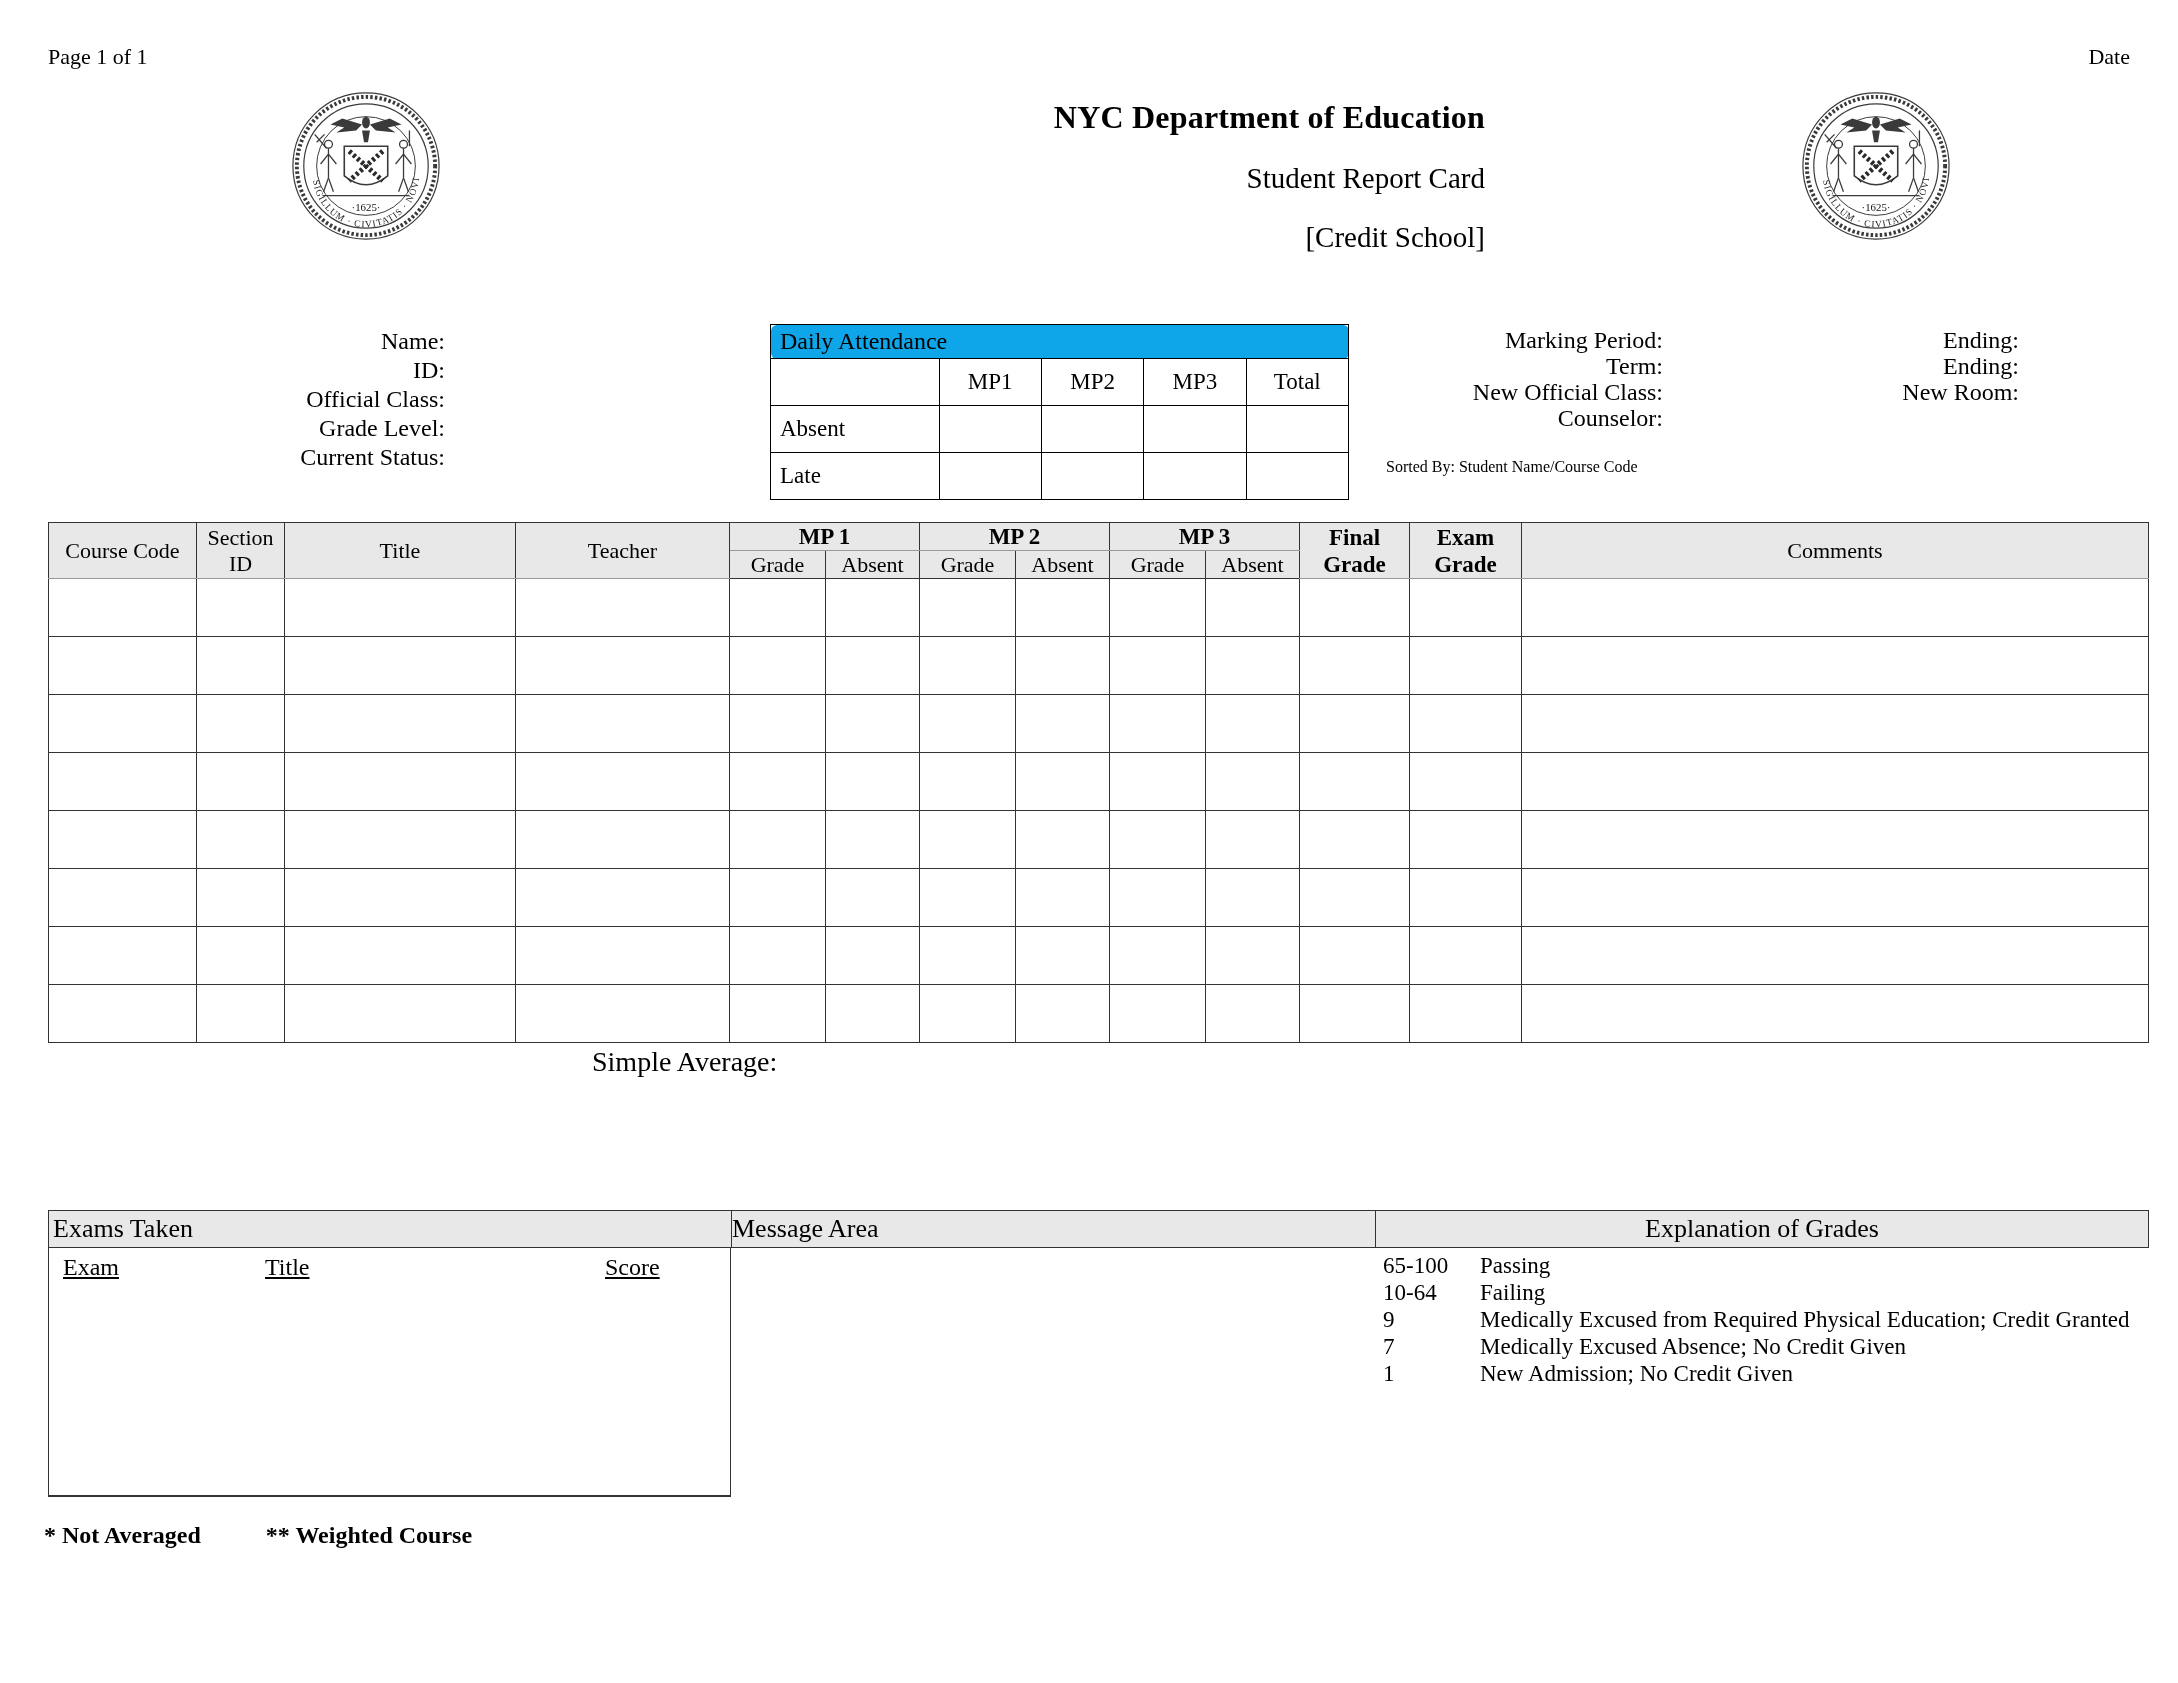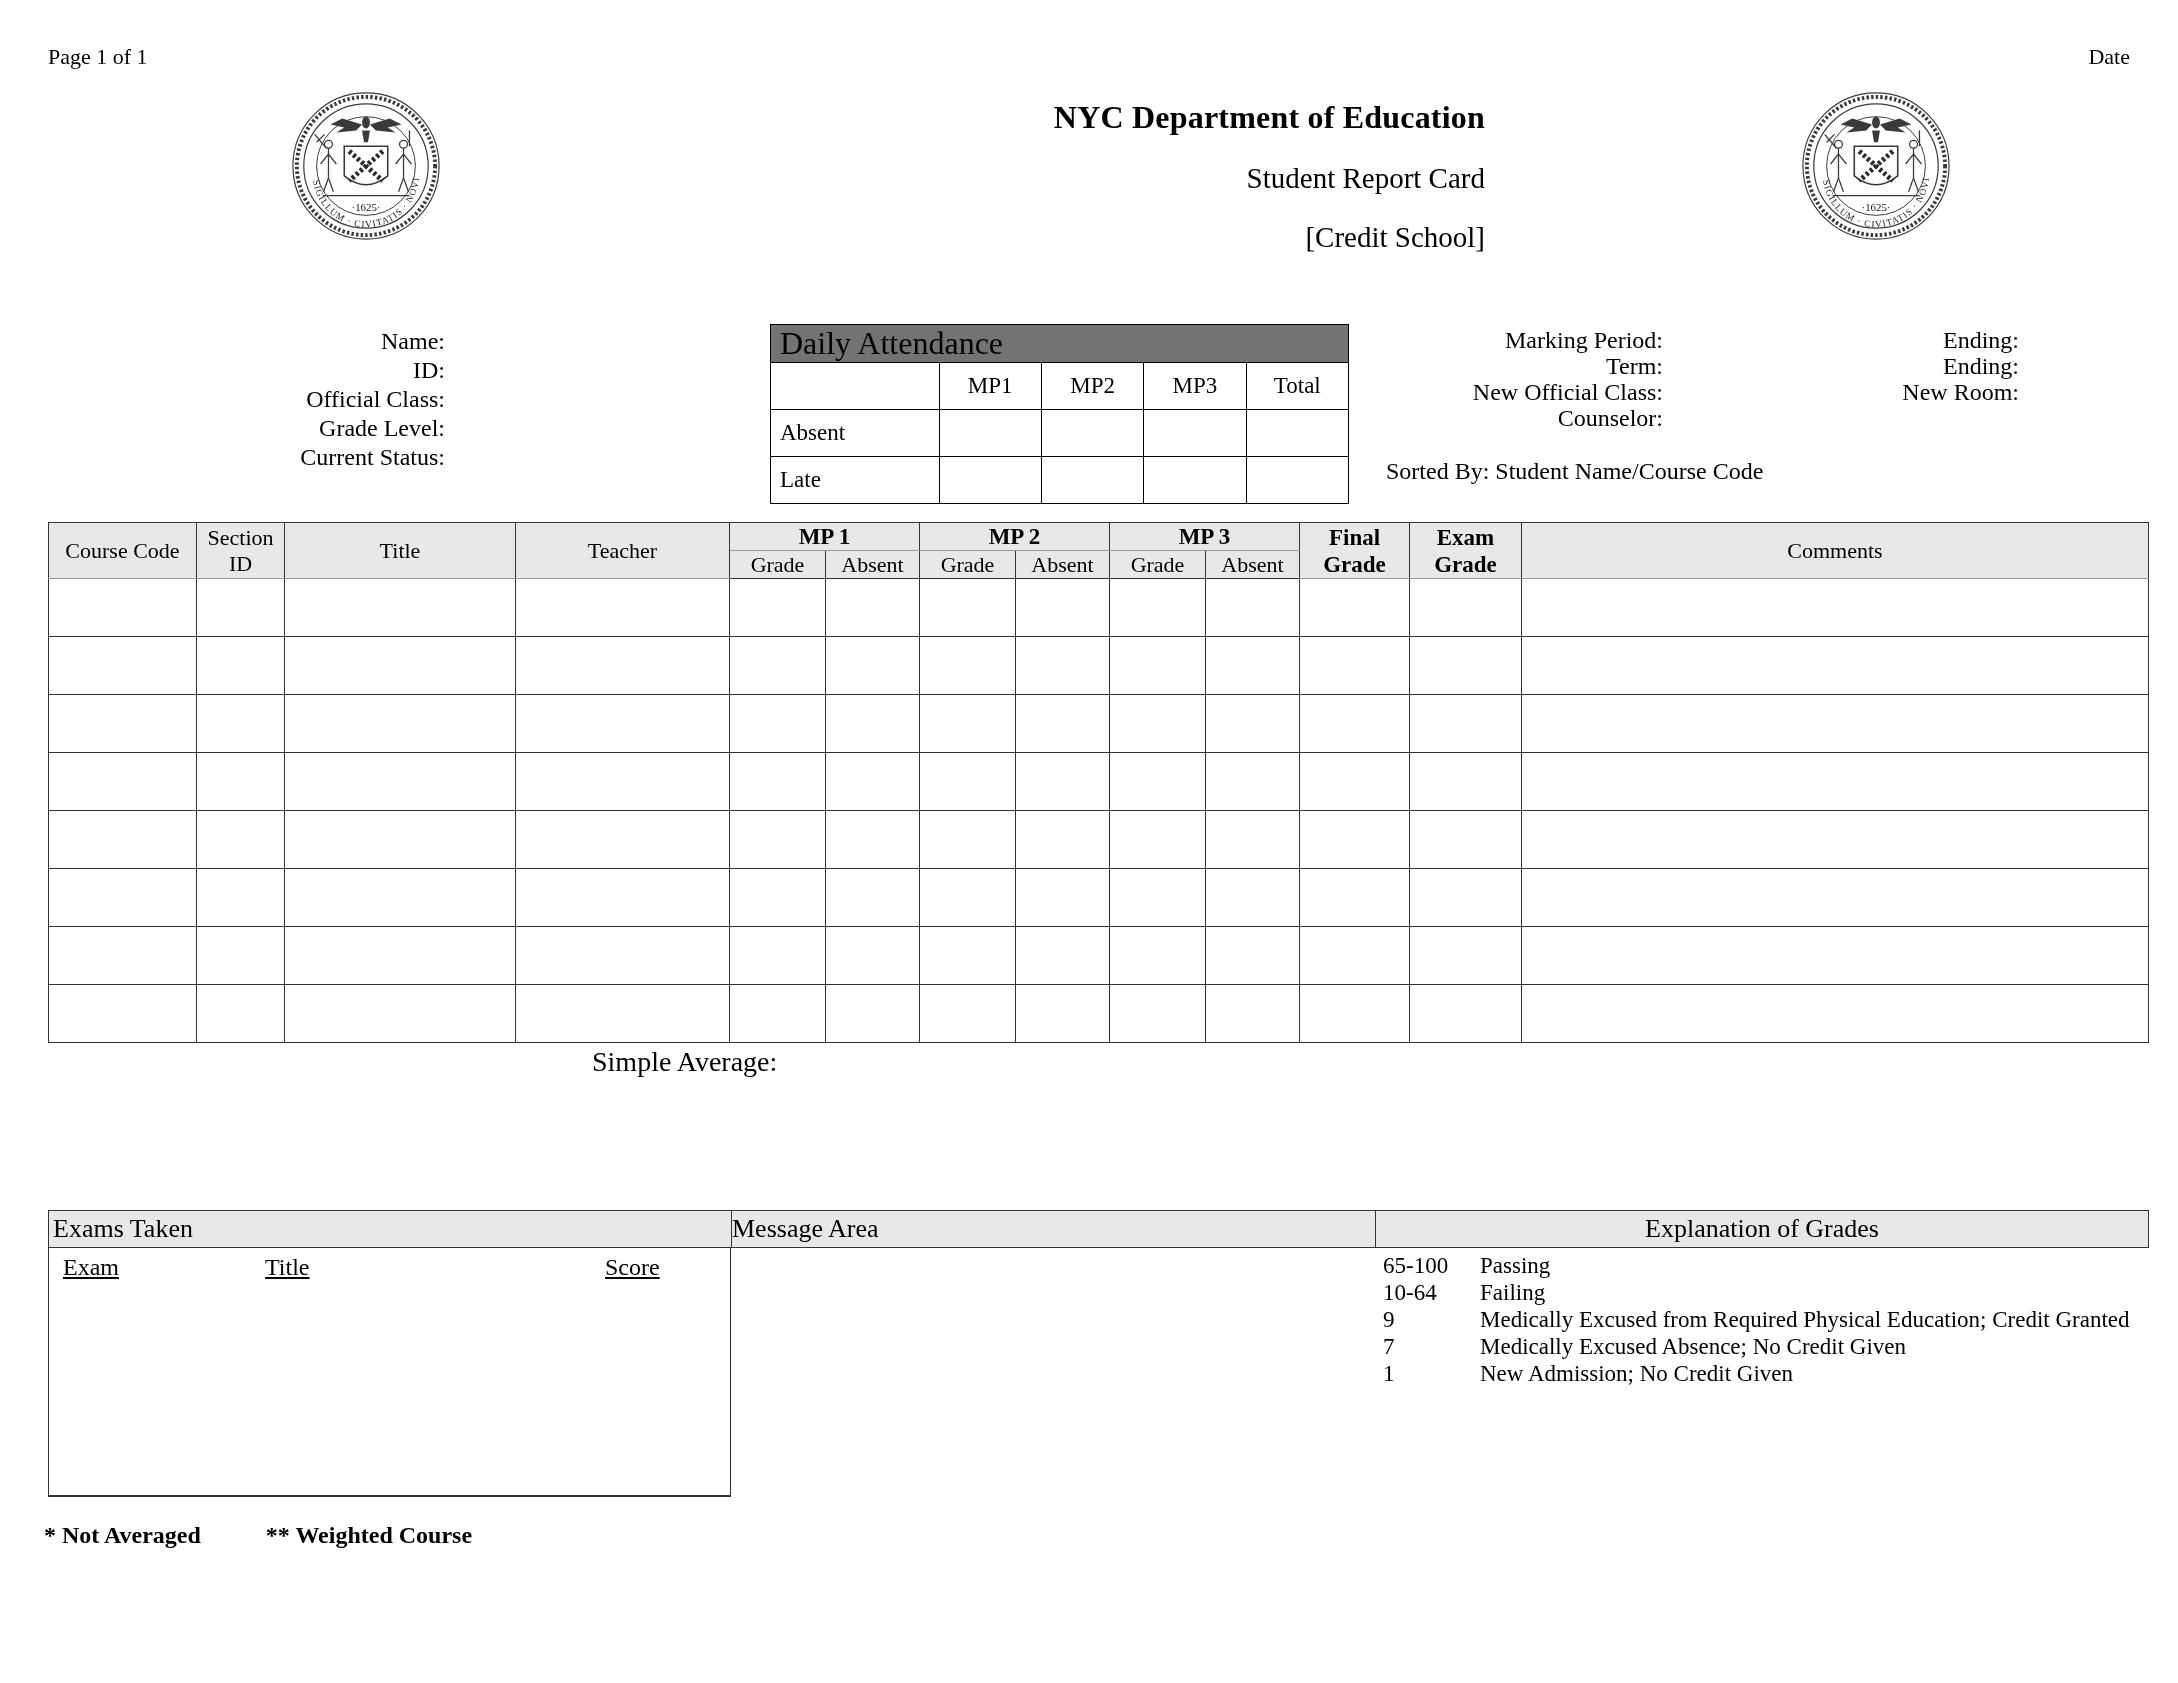--- a/index.html
+++ b/index.html
@@ -91,25 +91,26 @@
     font-size: 23px;
   }
   .attendance td, .attendance th {
     border: 1px solid #000;
     padding: 0;
     font-weight: normal;
     text-align: center;
     vertical-align: middle;
   }
   .attendance .ah {
-    background: #737373;
+    background: #0ea5e9;
     text-align: left;
     padding-left: 9px;
     height: 33px;
-    font-size: 32px;
+    font-size: 24px;
+    border-radius: 6px;
   }
   .attendance .colhdr { height: 31px; }
   .attendance .rowlbl {
     text-align: left;
     padding-left: 9px;
     height: 46px;
     width: 163px;
   }
   .attendance .cell { width: 104px; }
 
@@ -129,21 +130,21 @@
     top: 327px;
     width: 277px;
     text-align: right;
     font-size: 24px;
     line-height: 26px;
   }
   .sortedby {
     position: absolute;
     left: 1386px;
     top: 458px;
-    font-size: 24px;
+    font-size: 16px;
   }
 
   
   .courses {
     position: absolute;
     left: 48px;
     top: 522px;
     width: 2101px;
     border-collapse: collapse;
     font-size: 22px;

